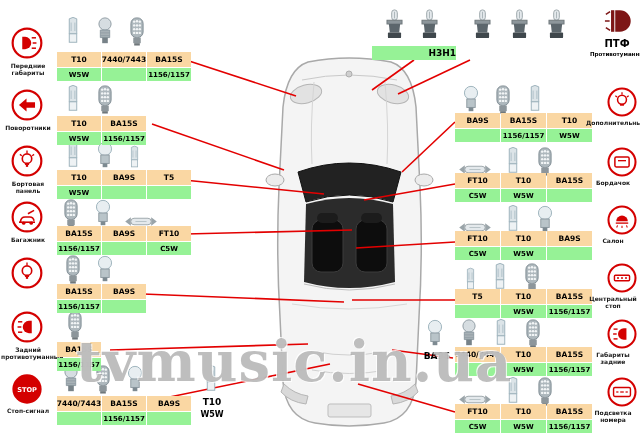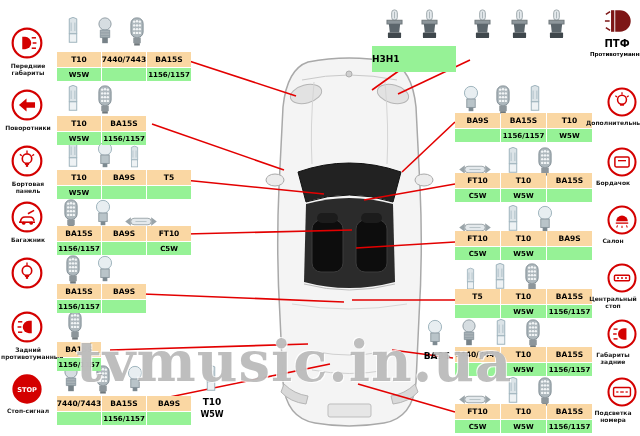--- a/index.html
+++ b/index.html
@@ -19,22 +19,22 @@
   .bf{width:34px;height:13px;}
   .bh{width:25px;height:32px;}
   .icon{position:absolute;width:34px;height:34px;z-index:3;}
   .lbl{position:absolute;left:1px;width:54px;z-index:3;text-align:center;
        font-size:6px;line-height:7px;font-weight:700;color:#1a1a1a;}
   .rlbl{position:absolute;left:586px;width:54px;z-index:3;text-align:center;
         font-size:6px;line-height:7px;font-weight:700;color:#1a1a1a;}
   .standalone{position:absolute;z-index:3;text-align:center;font-weight:700;}
   .standalone .big{font-size:9px;line-height:13px;}
   .standalone .small{font-size:8px;line-height:12px;}
-  .hstrip{position:absolute;top:46px;height:26px;z-index:3;background:var(--sub_bg,#96F296);
-          display:flex;align-items:center;justify-content:flex-start;font-size:9px;font-weight:700;}
+  .hstrip{position:absolute;top:46px;height:14px;z-index:3;background:var(--sub_bg,#96F296);
+          display:flex;align-items:center;justify-content:flex-end;font-size:9px;font-weight:700;}
   .fog-title{position:absolute;left:594px;top:38px;width:46px;text-align:center;
              font-weight:700;font-size:10px;z-index:3;}
   .fog-sub{position:absolute;left:590px;top:51px;width:54px;text-align:center;
            font-size:5.5px;z-index:3;font-weight:700;}
   .wm{position:absolute;left:76px;top:328px;z-index:8;pointer-events:none;
       font-family:"DejaVu Serif","Liberation Serif",serif;font-weight:700;font-size:56px;
       letter-spacing:1px;color:rgba(125,125,125,0.5);
       text-shadow:1px 1px 0 rgba(255,255,255,.85),-1px -1px 0 rgba(255,255,255,.85);}
   .ik{fill:none;stroke:var(--icon,#D40000);}
   .if{fill:var(--icon,#D40000);stroke:none;}

